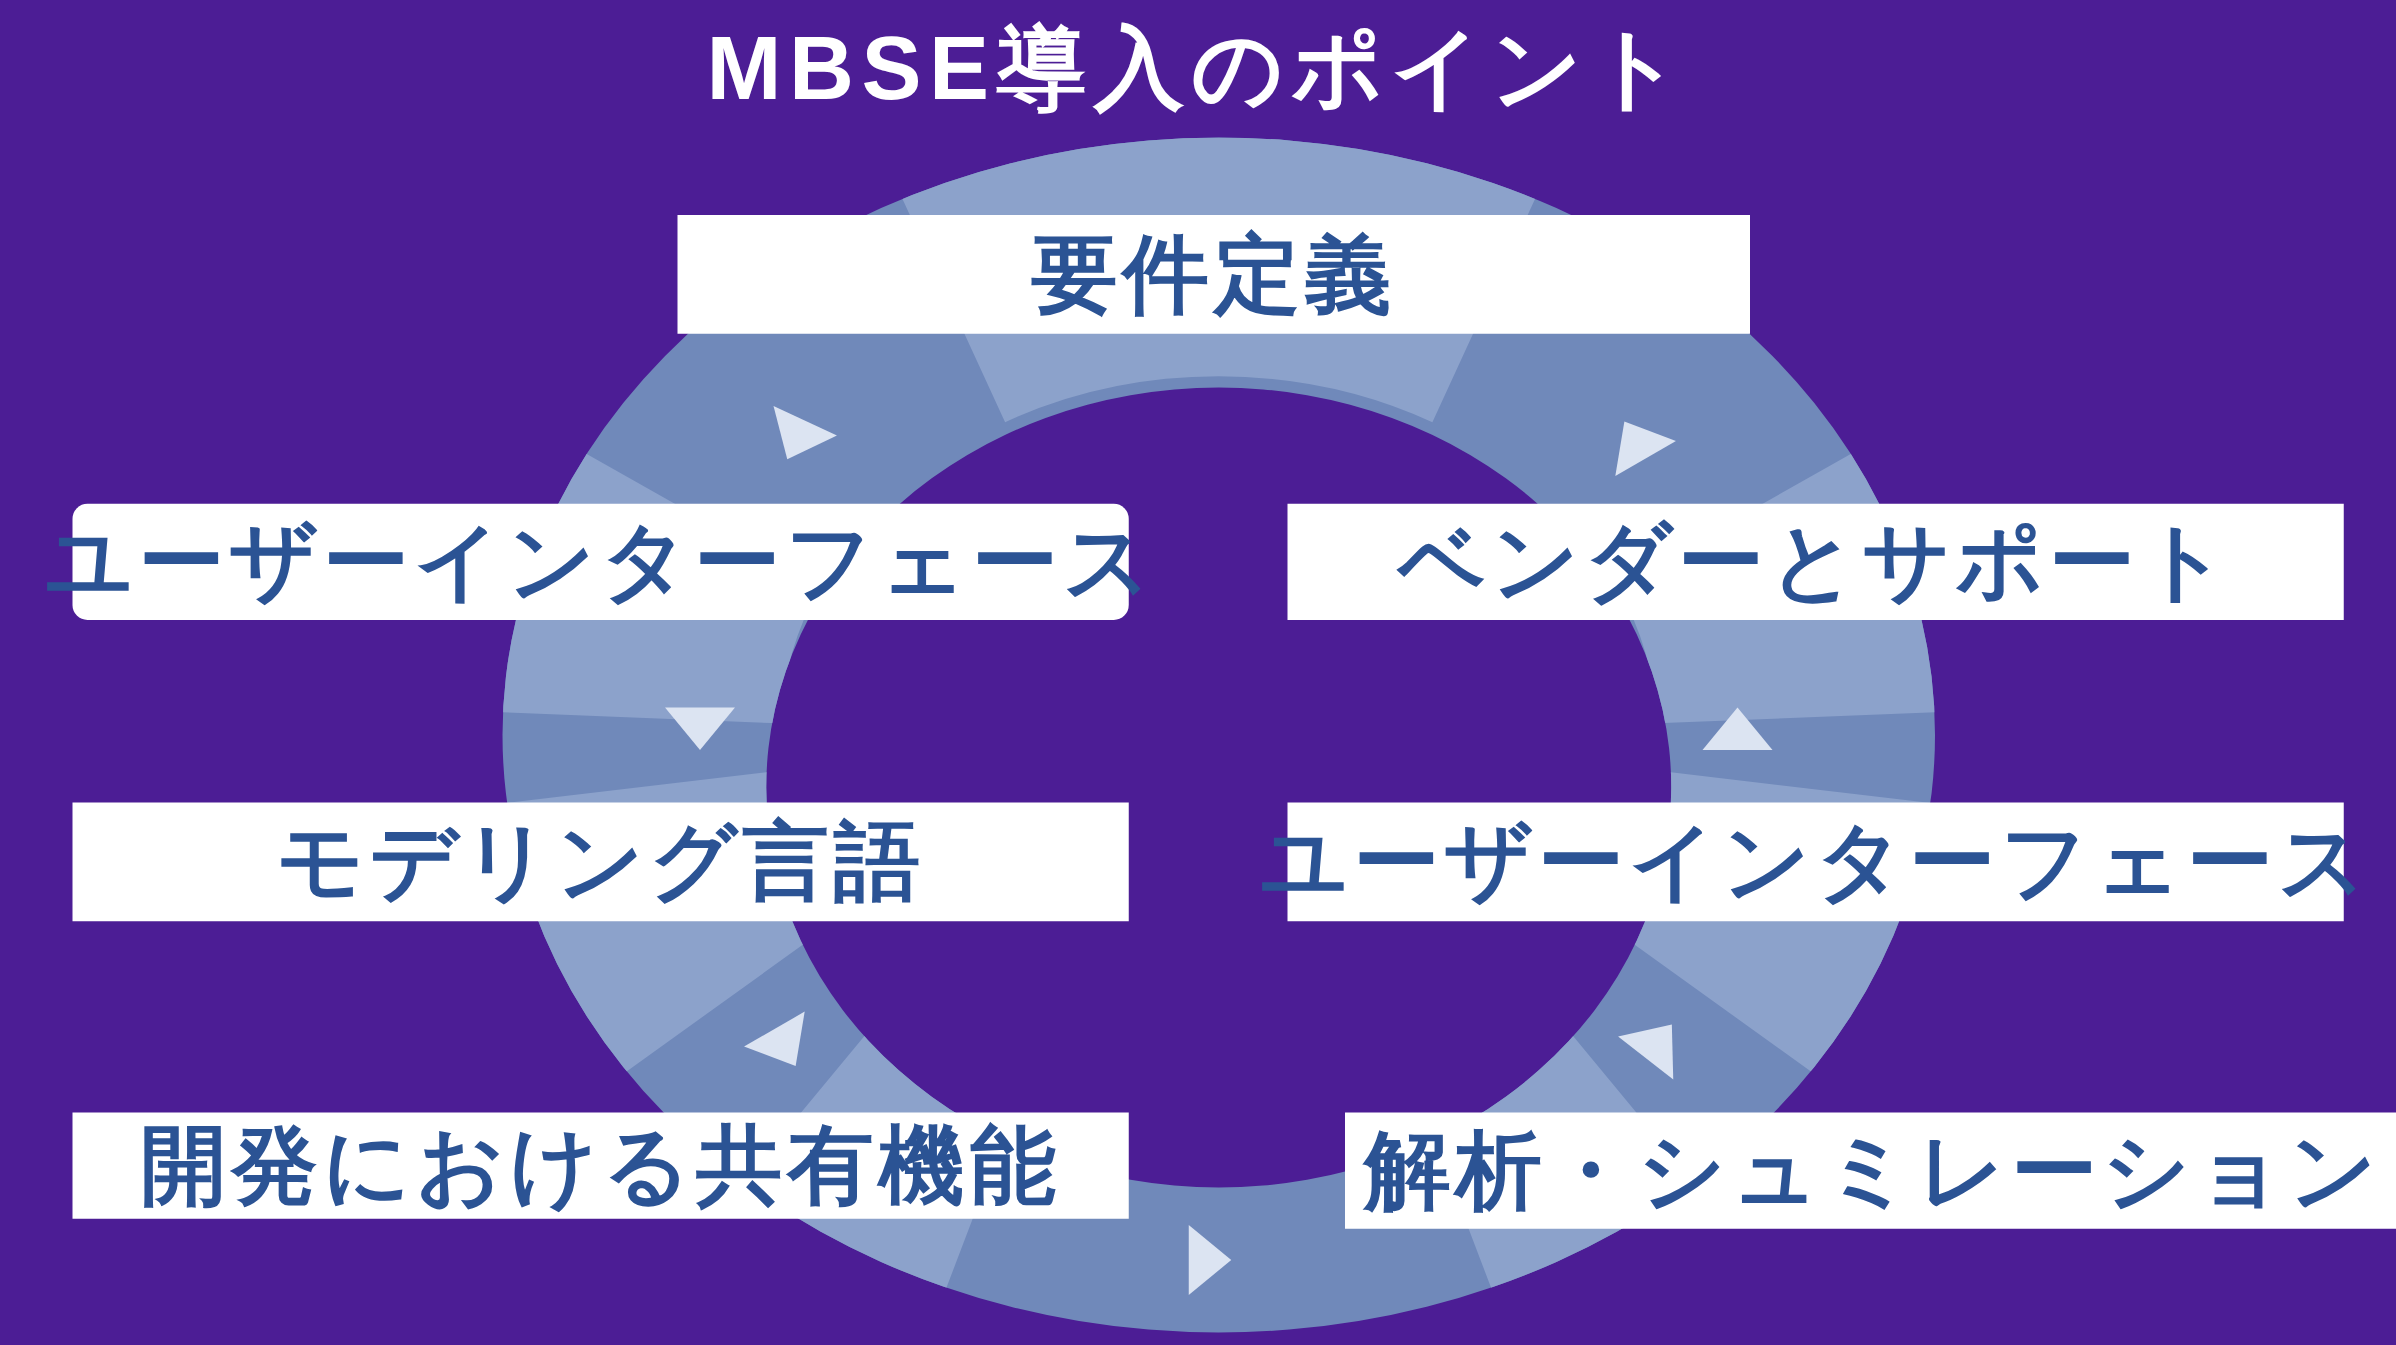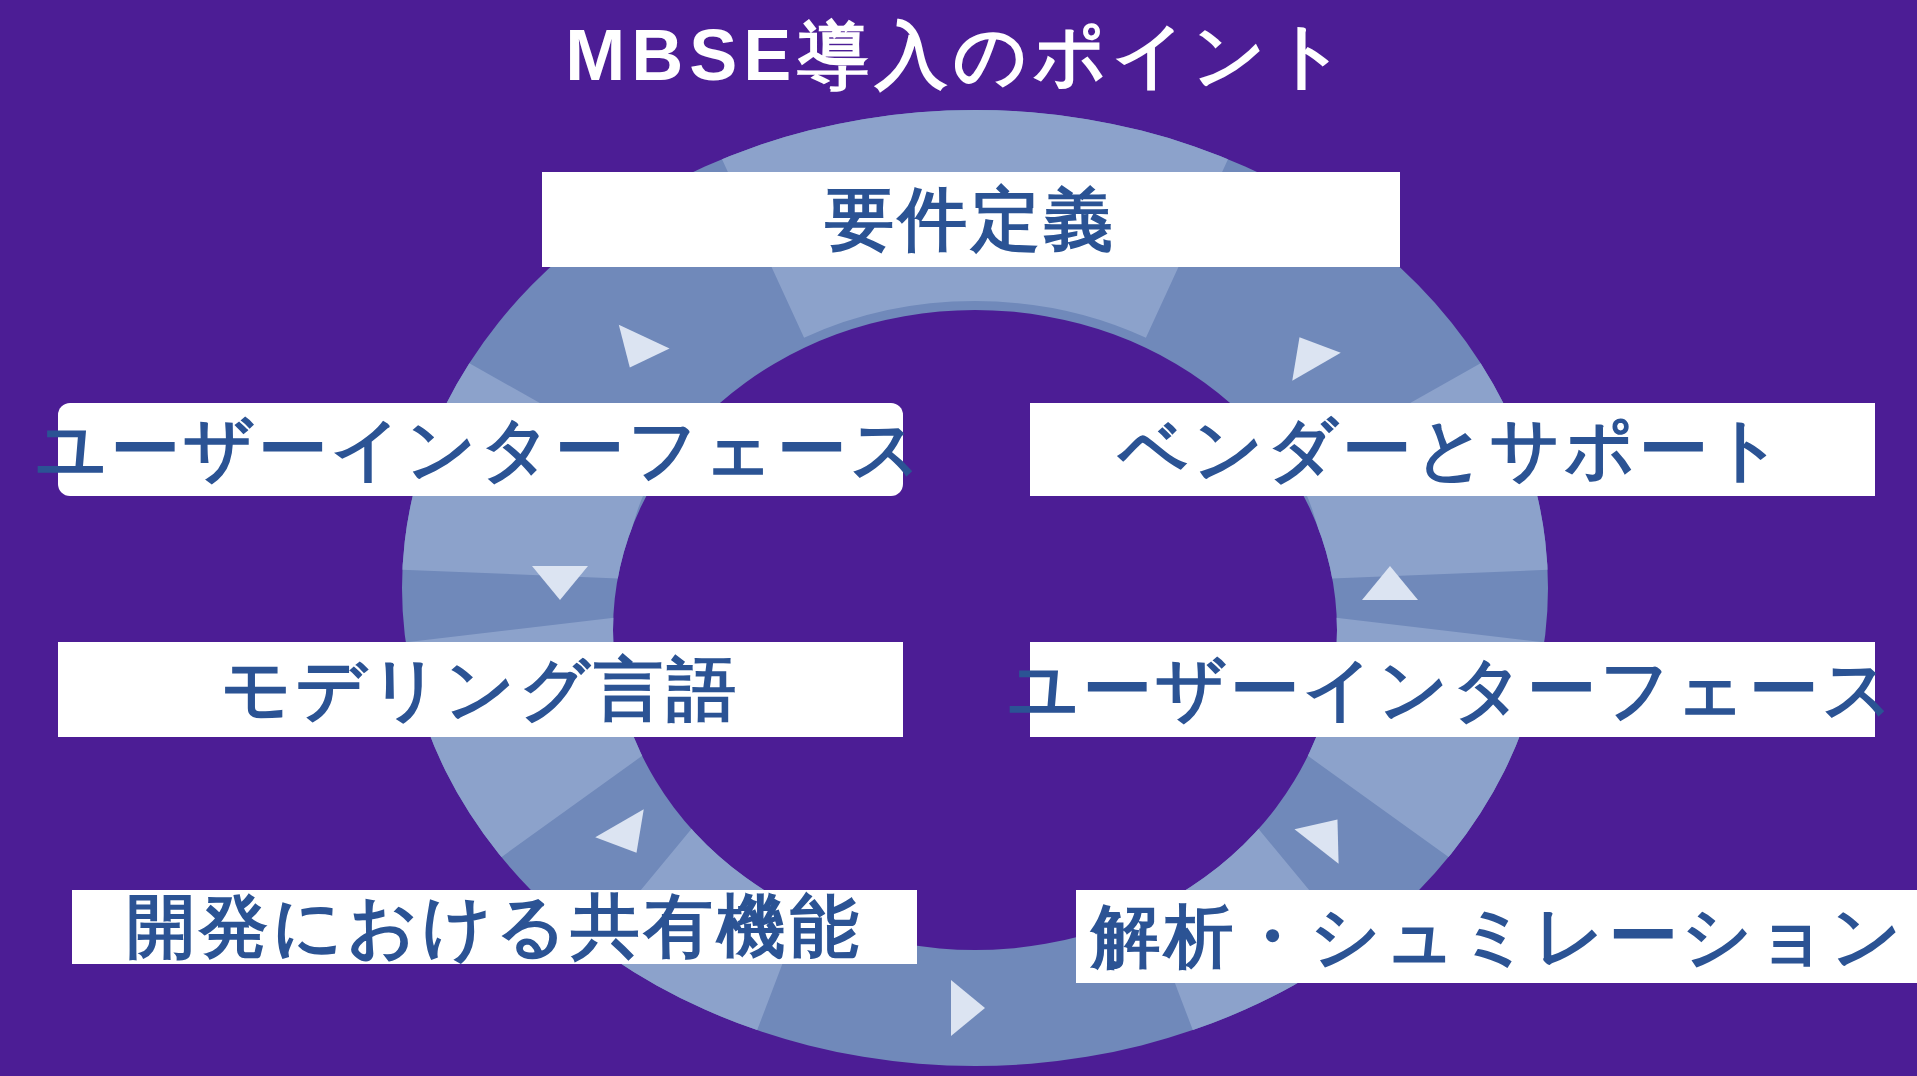--- a/index.html
+++ b/index.html
@@ -28,21 +28,21 @@
     font-size:69px;
     letter-spacing:4px;
     display:flex;
     align-items:center;
     justify-content:center;
     white-space:nowrap;
   }
   .pos-top{left:542px;top:172px;width:858px;height:95px;}
   .pos-l1{left:58px;top:403px;width:845px;height:93px;border-radius:12px;}
   .pos-l2{left:58px;top:642px;width:845px;height:95px;}
-  .pos-l3{left:72px;top:890px;width:845px;height:74px;}
+  .pos-l3{left:58px;top:890px;width:845px;height:85px;}
   .pos-r1{left:1030px;top:403px;width:845px;height:93px;}
   .pos-r2{left:1030px;top:642px;width:845px;height:95px;}
   .pos-r3{left:1076px;top:890px;width:845px;height:93px;}
 </style>
 </head>
 <body>
 
 <div id="stage">
 
   <svg id="ring-svg" viewBox="0 0 1917 1076" xmlns="http://www.w3.org/2000/svg">

